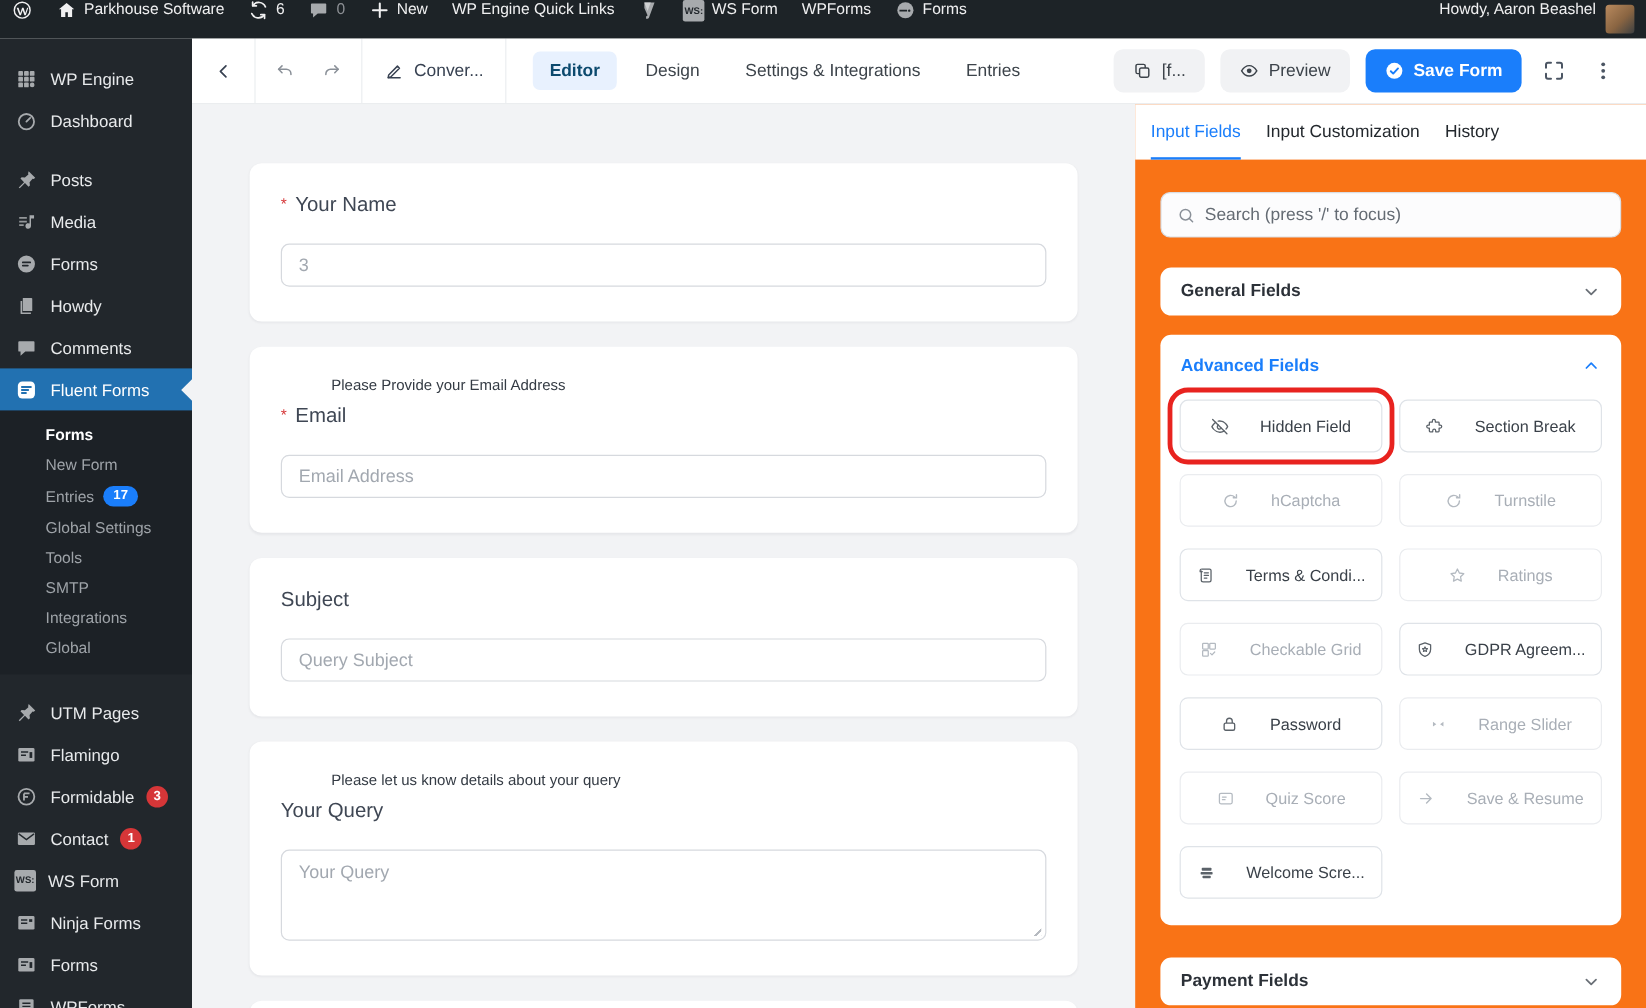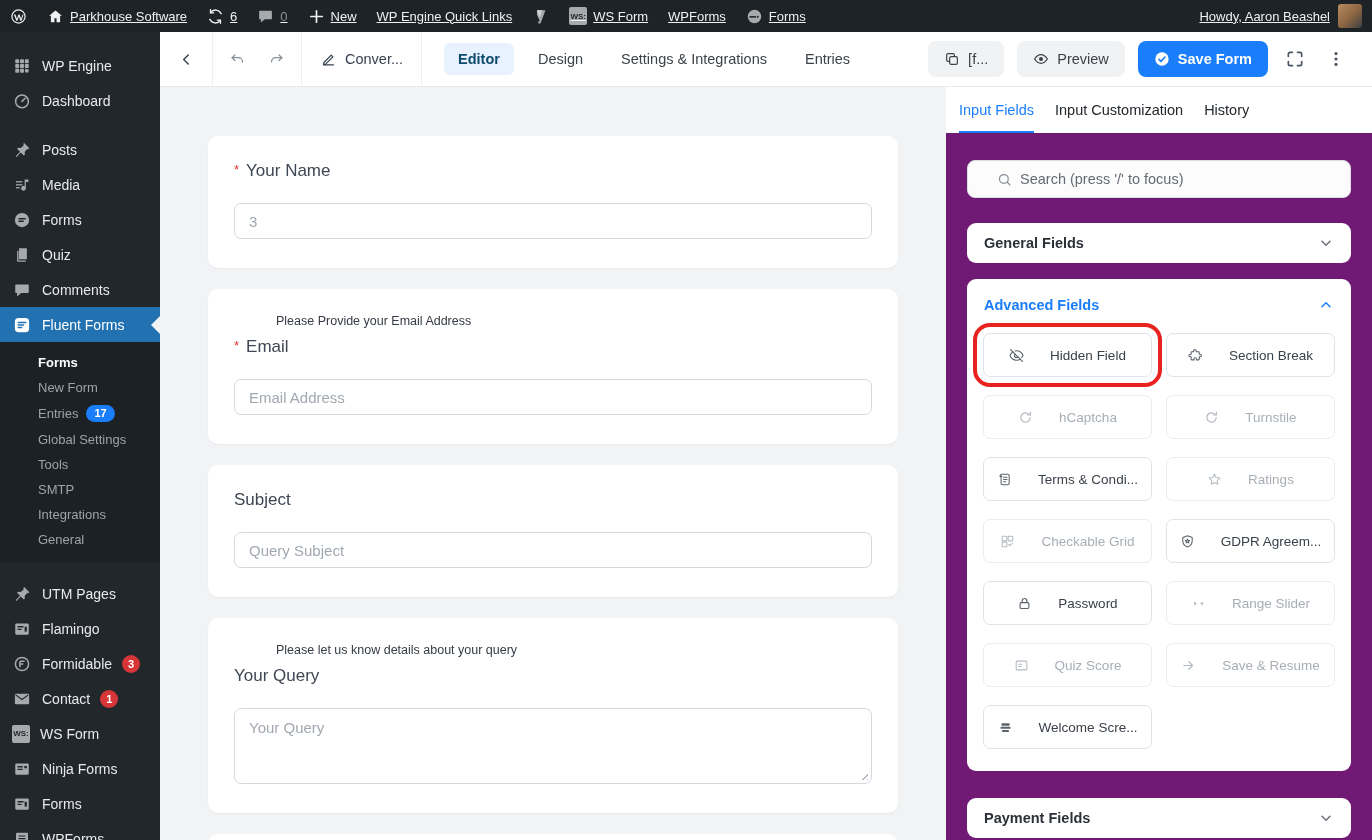--- a/index.html
+++ b/index.html
@@ -2,21 +2,21 @@
 <html><head>
 <meta charset="utf-8">
 <style>
   * { margin:0; padding:0; box-sizing:border-box; }
   html,body { width:1372px; height:840px; overflow:hidden; font-family:"Liberation Sans", sans-serif; background:#f2f3f5; }
   svg { display:block; }
   .ic { display:inline-flex; align-items:center; justify-content:center; flex:none; }
 
   
   .admin-bar { position:absolute; top:0; left:0; width:1372px; height:32px; background:#1d2327; color:#f0f0f1; display:flex; align-items:center; font-size:13px; z-index:60; }
-  .ab-item { display:flex; align-items:center; gap:6px; padding:0 10px; height:32px; cursor:pointer; white-space:nowrap;text-decoration:underline; }
+  .ab-item { display:flex; align-items:flex-start; gap:6px; padding:0 10px; height:32px; cursor:pointer; white-space:nowrap; }
   .ab-item .ic svg { width:17px; height:17px; }
   .ab-count-muted { color:#8c8f94; }
   .ab-right { margin-left:auto; display:flex; align-items:center; gap:8px; padding-right:10px; }
   .ab-avatar { width:24px; height:24px; border-radius:3px; background:linear-gradient(135deg,#b98a5e 0%,#8a6542 55%,#3c3f41 100%); }
   .ws-badge { width:18px; height:18px; background:#a7aaad; color:#23282d; font-size:8px; font-weight:bold; display:flex; align-items:center; justify-content:center; border-radius:2px; letter-spacing:0; }
 
   
   .sidebar { position:absolute; top:32px; left:0; width:160px; height:808px; background:#22272c; color:#f0f0f1; z-index:50; }
   .sb-item { display:flex; align-items:center; gap:10px; padding:0 8px 0 12px; height:35px; font-size:14px; color:#e8eaec; cursor:pointer; position:relative;text-align:center; }
   .sb-item .ic { width:20px; color:#a7aaad; }
@@ -62,27 +62,27 @@
   .f-label { font-size:17px; color:#3f4754; margin-bottom:22px; display:flex; align-items:flex-start; gap:7px; }
   .f-req { color:#d63638; font-size:13px; line-height:17px; }
   .fe-input { width:100%; height:36px; border:1px solid #d6d9de; border-radius:7px; padding:0 14px; font-size:15px; font-family:"Liberation Sans", sans-serif; color:#3f4754; background:#fff; outline:none; }
   .fe-input::placeholder, .fe-ta::placeholder { color:#a2a8b0; opacity:1; }
   .ta-wrap { position:relative; }
   .fe-ta { width:100%; height:76px; border:1px solid #d6d9de; border-radius:7px; padding:10px 14px; font-size:15px; font-family:"Liberation Sans", sans-serif; color:#3f4754; resize:none; outline:none; display:block; }
   .ta-wrap::after { content:""; position:absolute; right:4px; bottom:4px; width:9px; height:9px; clip-path:polygon(100% 0,100% 100%,0 100%); background:repeating-linear-gradient(135deg,#b6bac0 0 1.5px,transparent 1.5px 4px); }
   .f-card-partial { height:60px; margin-bottom:0; }
 
   
-  .panel { width:426px; background:#701a75; display:flex; flex-direction:column; }
+  .panel { width:426px; background:#f97316; display:flex; flex-direction:column; }
   .panel-tabs { height:46px; background:#fff; display:flex; align-items:stretch; gap:21px; padding:0 0 0 13px; flex:none; }
   .p-tab { display:flex; align-items:center; font-size:14.5px; color:#23282d; cursor:pointer; position:relative; font-weight:500; white-space:nowrap; }
   .p-tab.active { color:#1a7efb; }
   .p-tab.active::after { content:""; position:absolute; left:0; right:0; bottom:0; height:2.5px; background:#1a7efb; }
   .panel-body { padding:27px 21px 0; overflow:hidden; }
-  .search-box { height:38px; background:#fcfcfd; border:1px solid #dadde2; border-radius:8px; display:flex; align-items:center; gap:8px; padding:0 29px; }
+  .search-box { height:38px; background:#fcfcfd; border:1px solid #dadde2; border-radius:8px; display:flex; align-items:center; gap:8px; padding:0 13px; }
   .search-box .ic { color:#8a9098; }
   .search-box svg { width:15px; height:15px; }
   .search-input { border:none; outline:none; background:transparent; font-size:14.5px; color:#3f4754; flex:1; font-family:"Liberation Sans", sans-serif; }
   .search-input::placeholder { color:#646b73; opacity:1; }
 
   .section-card { background:#fff; border-radius:9px; margin-top:25px; }
   .section-head { height:40px; display:flex; align-items:center; justify-content:space-between; padding:0 17px; cursor:pointer; }
   .section-title { font-size:14.5px; font-weight:bold; color:#2c3138; }
   .section-card.expanded { margin-top:16px; padding-bottom:22px; }
   .section-card.expanded .section-head { height:46px; padding-top:6px; }
@@ -238,21 +238,21 @@
         </span>
         <span>Forms</span>
       </div>
       <div class="sb-item">
         <span class="ic">
           <svg viewBox="0 0 24 24" fill="currentColor">
             <path d="M8 3h9.5a1 1 0 0 1 1 1v13.5H8z"></path>
             <path d="M5.5 6.5V20a1 1 0 0 0 1 1H17v-1.8H7.3V6.5z"></path>
           </svg>
         </span>
-        <span>Quiz</span>
+        <span>Howdy</span>
       </div>
       <div class="sb-item">
         <span class="ic">
           <svg viewBox="0 0 24 24" fill="currentColor">
             <path d="M4 4.5h16a1 1 0 0 1 1 1v9.5a1 1 0 0 1-1 1h-9.2L5.5 20.6V16H4a1 1 0 0 1-1-1V5.5a1 1 0 0 1 1-1z"></path>
           </svg>
         </span>
         <span>Comments</span>
       </div>
       <div class="sb-item active">
@@ -282,21 +282,21 @@
       <div class="sb-sub-item">
         <span>Tools</span>
       </div>
       <div class="sb-sub-item">
         <span>SMTP</span>
       </div>
       <div class="sb-sub-item">
         <span>Integrations</span>
       </div>
       <div class="sb-sub-item">
-        <span>General</span>
+        <span>Global</span>
       </div>
     </div>
   <div class="sb-gap"></div>
   <div>
       <div class="sb-item">
         <span class="ic">
           <svg viewBox="0 0 24 24" fill="currentColor">
             <path d="M14.5 2.2 21.8 9.5l-1.6 1.4-1.3-.3-3.4 3.9.4 3.6-1.5 1.3-4-4-5.8 5.9-1.1-1.1 5.9-5.8-4-4L6.7 8.9l3.6.4 3.9-3.4-.3-1.3z"></path>
           </svg>
         </span>

